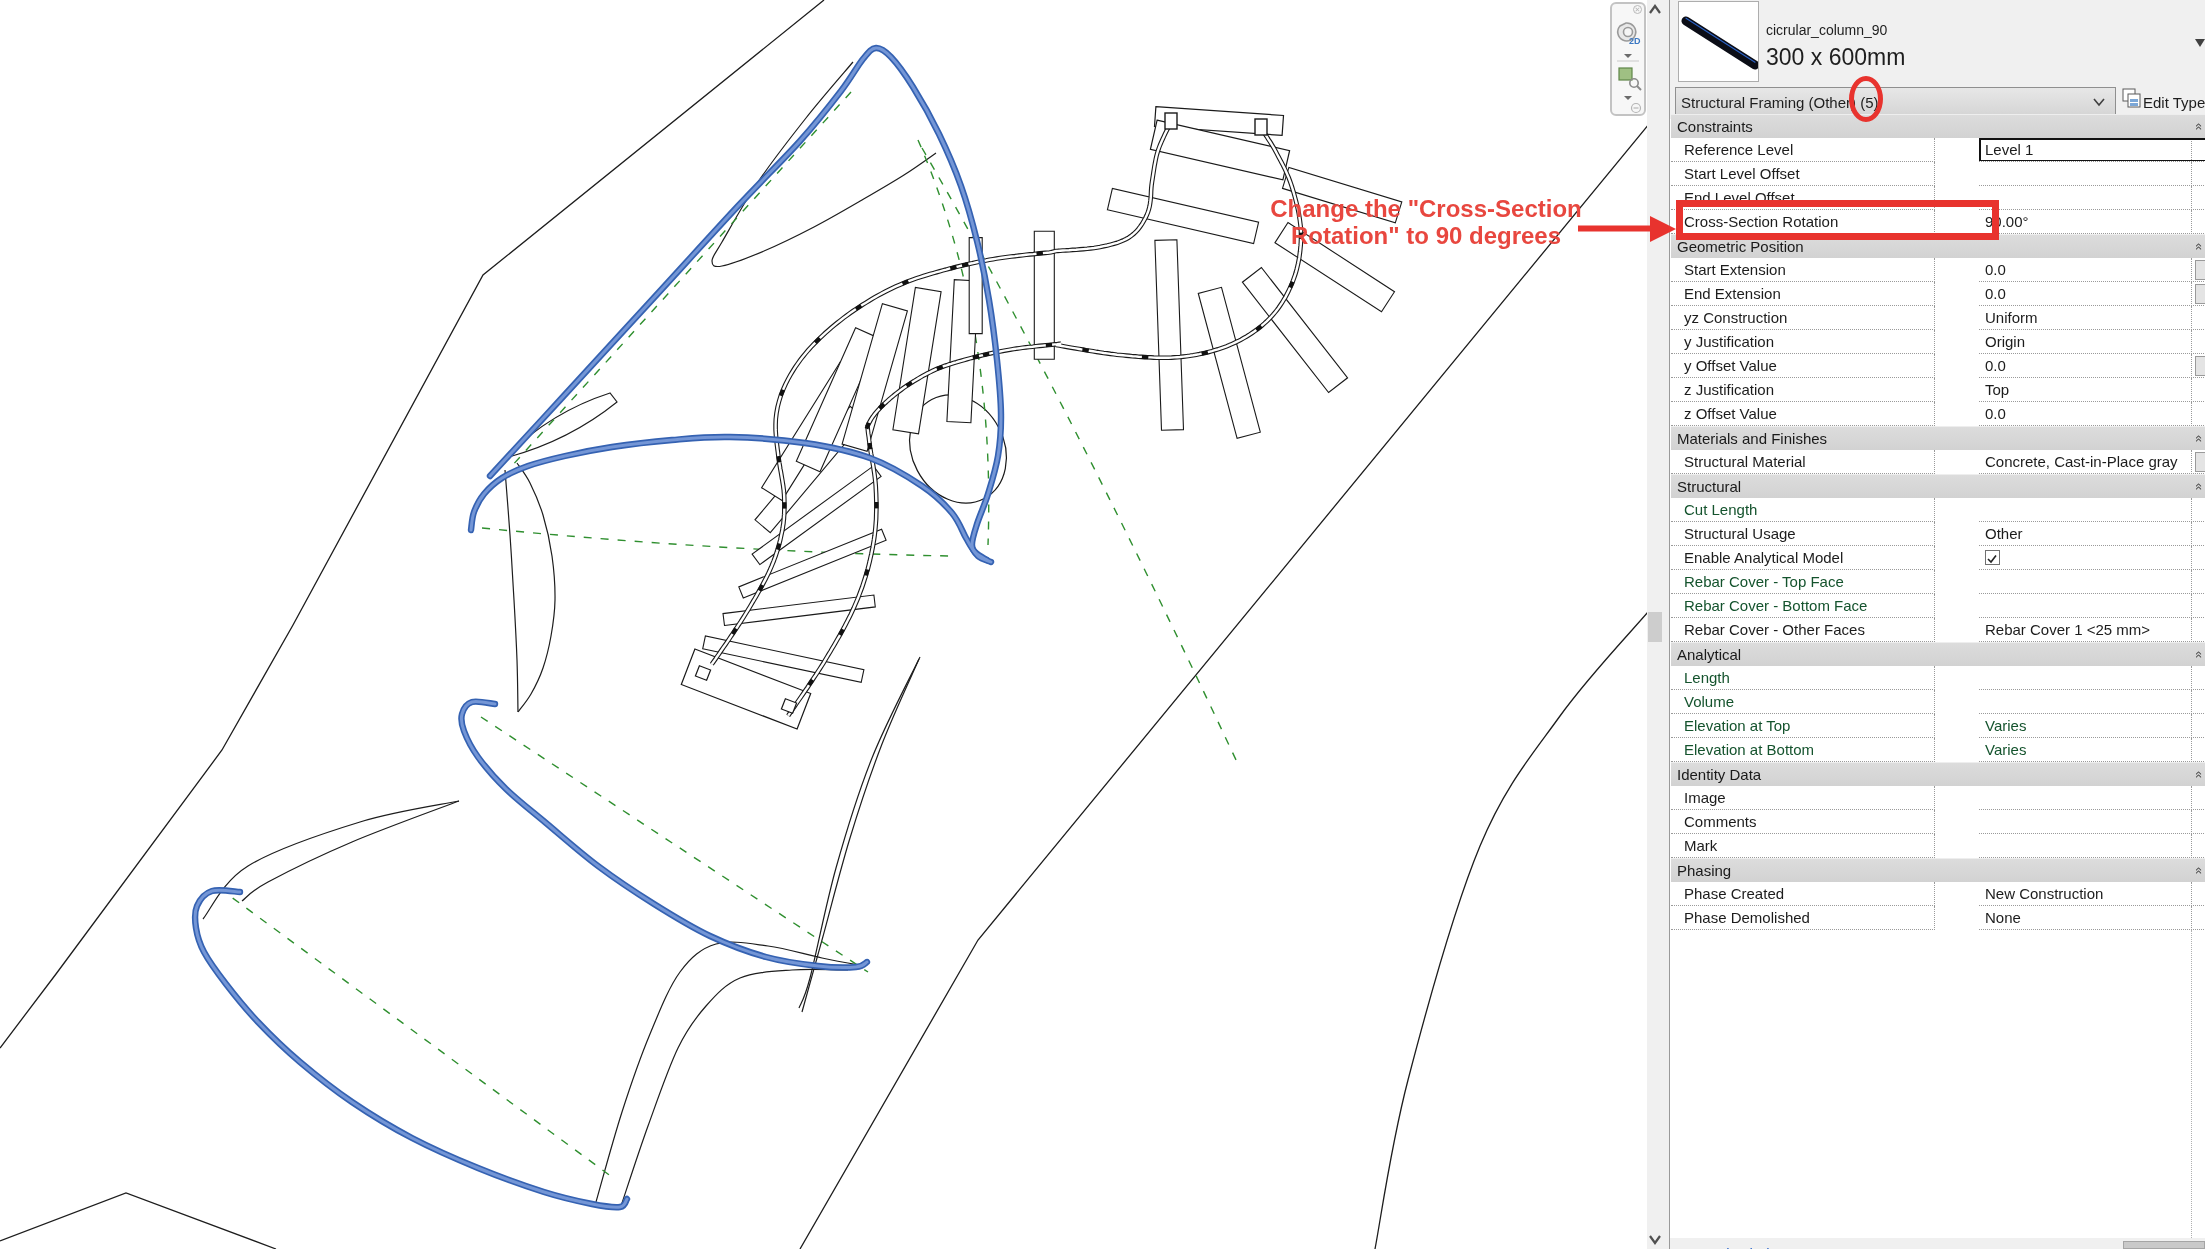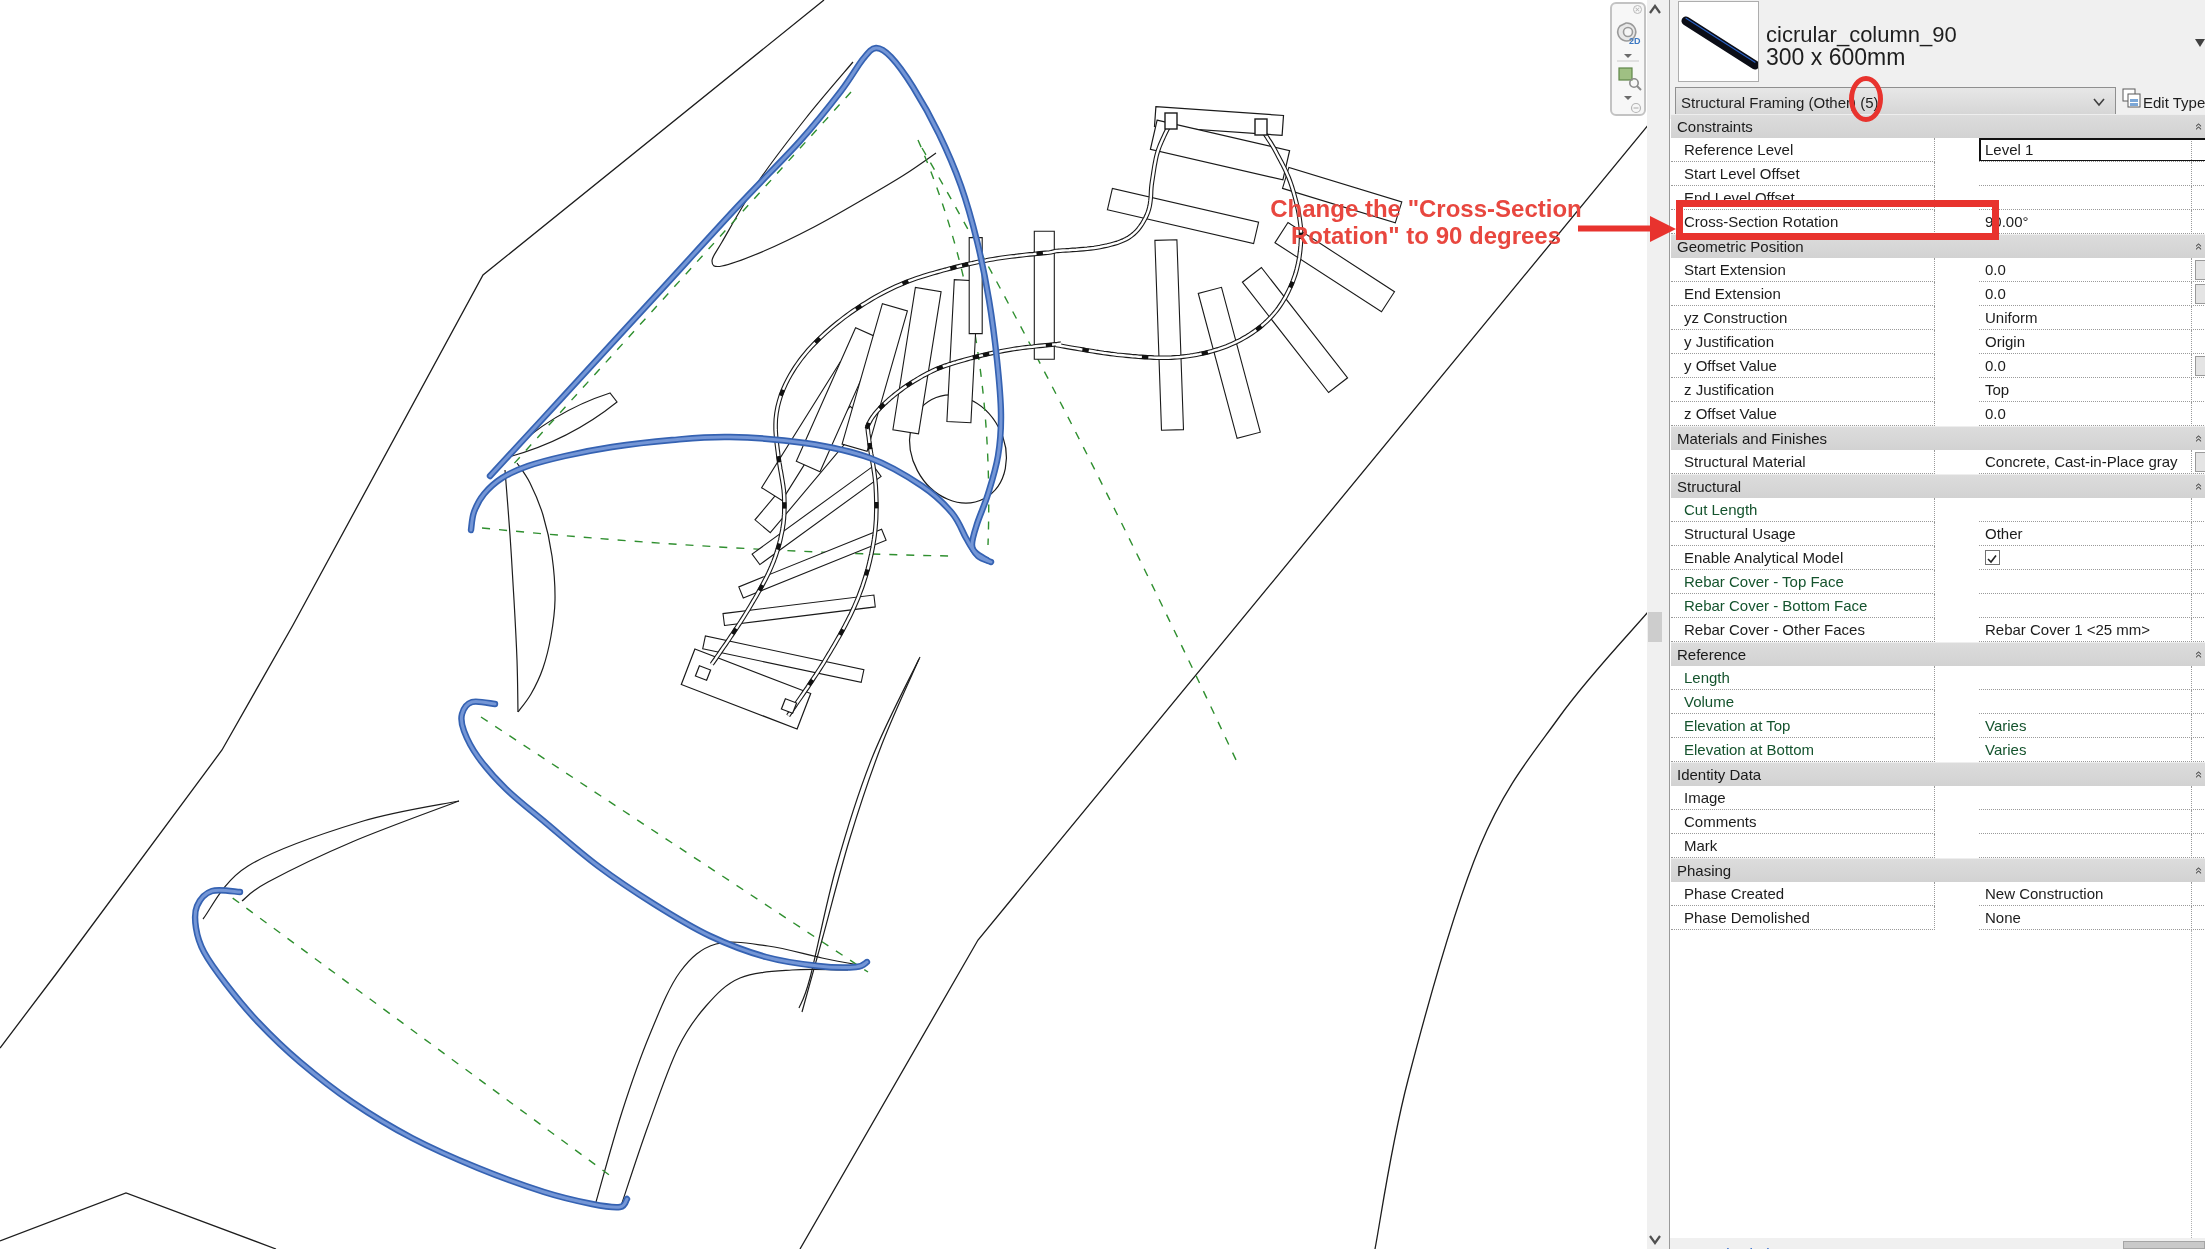--- a/index.html
+++ b/index.html
@@ -132,21 +132,21 @@
 <path d="M 3,1236 L 8,1243 L 13,1236" fill="none" stroke="#505050" stroke-width="2.2"></path>
 </svg>
 
 <div style="position:absolute;left:1669px;top:0;width:536px;height:1249px;background:#ffffff;border-left:1px solid #9a9a9a;"></div>
 <div style="position:absolute;left:1670px;top:0;width:535px;height:119px;background:#f0f0f0;"></div>
 <div style="position:absolute;left:1678px;top:1px;width:81px;height:81px;background:#ffffff;border:1px solid #adadad;box-sizing:border-box;">
 <svg width="79" height="79">
 <line x1="7" y1="19" x2="76" y2="63" stroke="#0b0d16" stroke-width="9" stroke-linecap="round"></line>
 <line x1="7" y1="16.2" x2="76" y2="60.2" stroke="#2b62c5" stroke-width="1.1" stroke-linecap="round"></line>
 </svg></div>
-<div class="ptxt" style="left:1766px;top:22px;font-size:22px;">cicrular_column_90</div>
+<div class="ptxt" style="left:1766px;top:22px;font-size:14px;">cicrular_column_90</div>
 <div class="ptxt" style="left:1766px;top:44px;font-size:23px;">300 x 600mm</div>
 <svg width="14" height="12" style="position:absolute;left:2194px;top:37px">
     <path d="M 1,2 L 11,2 L 6,10 Z" fill="#404040"></path>
   </svg>
 <div style="position:absolute;left:1675px;top:87px;width:441px;height:31px;background:linear-gradient(#e7e7e7,#d4d4d4);border:1px solid #8f8f8f;box-sizing:border-box;"></div>
 <div class="ptxt" style="left:1681px;top:94px;">Structural Framing (Other) (5)</div>
 <svg width="18" height="12" style="position:absolute;left:2092px;top:97px">
     <path d="M 2,2 L 7,8 L 12,2" fill="none" stroke="#404040" stroke-width="1.6"></path>
   </svg>
 <svg width="20" height="22" style="position:absolute;left:2122px;top:88px">
@@ -253,21 +253,21 @@
   </div>
 <div class="row" style="top:594px;">
     <div class="lbl dis">Rebar Cover - Bottom Face</div>
     <div class="val dis"></div>
   </div>
 <div class="row" style="top:618px;">
     <div class="lbl">Rebar Cover - Other Faces</div>
     <div class="val">Rebar Cover 1 &lt;25 mm&gt;</div>
   </div>
 <div class="sec" style="top:642px;">
-    <span class="sect">Reference</span>
+    <span class="sect">Analytical</span>
     <span class="chev">«</span>
   </div>
 <div class="row" style="top:666px;">
     <div class="lbl dis">Length</div>
     <div class="val dis"></div>
   </div>
 <div class="row" style="top:690px;">
     <div class="lbl dis">Volume</div>
     <div class="val dis"></div>
   </div>

